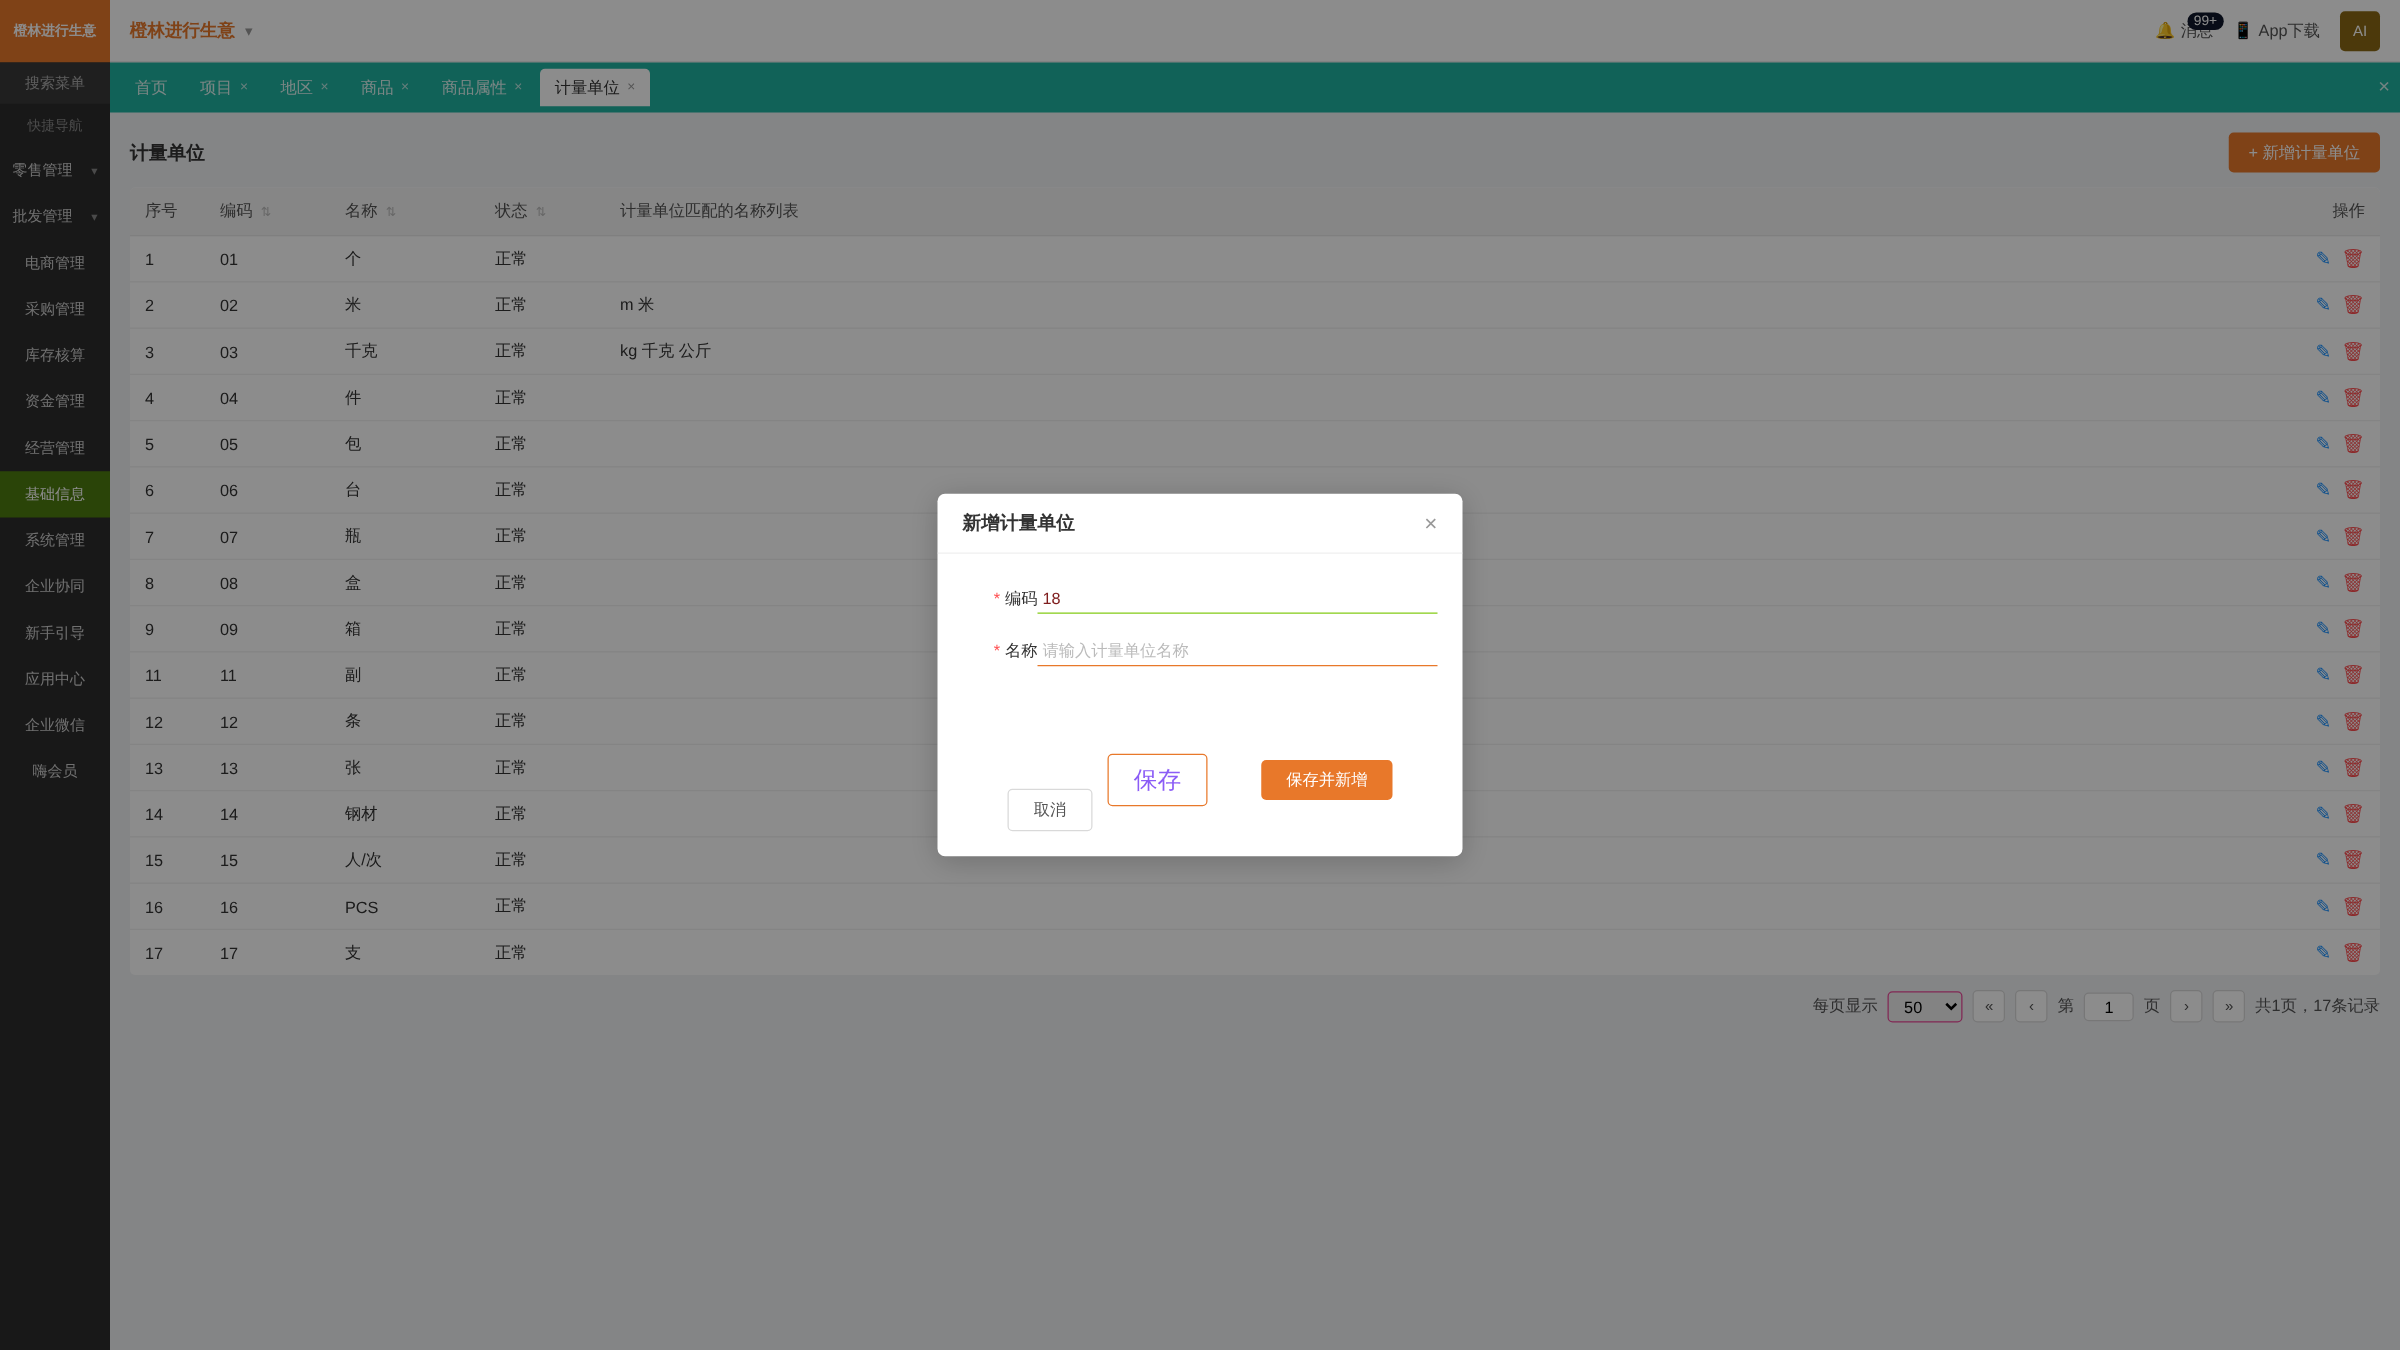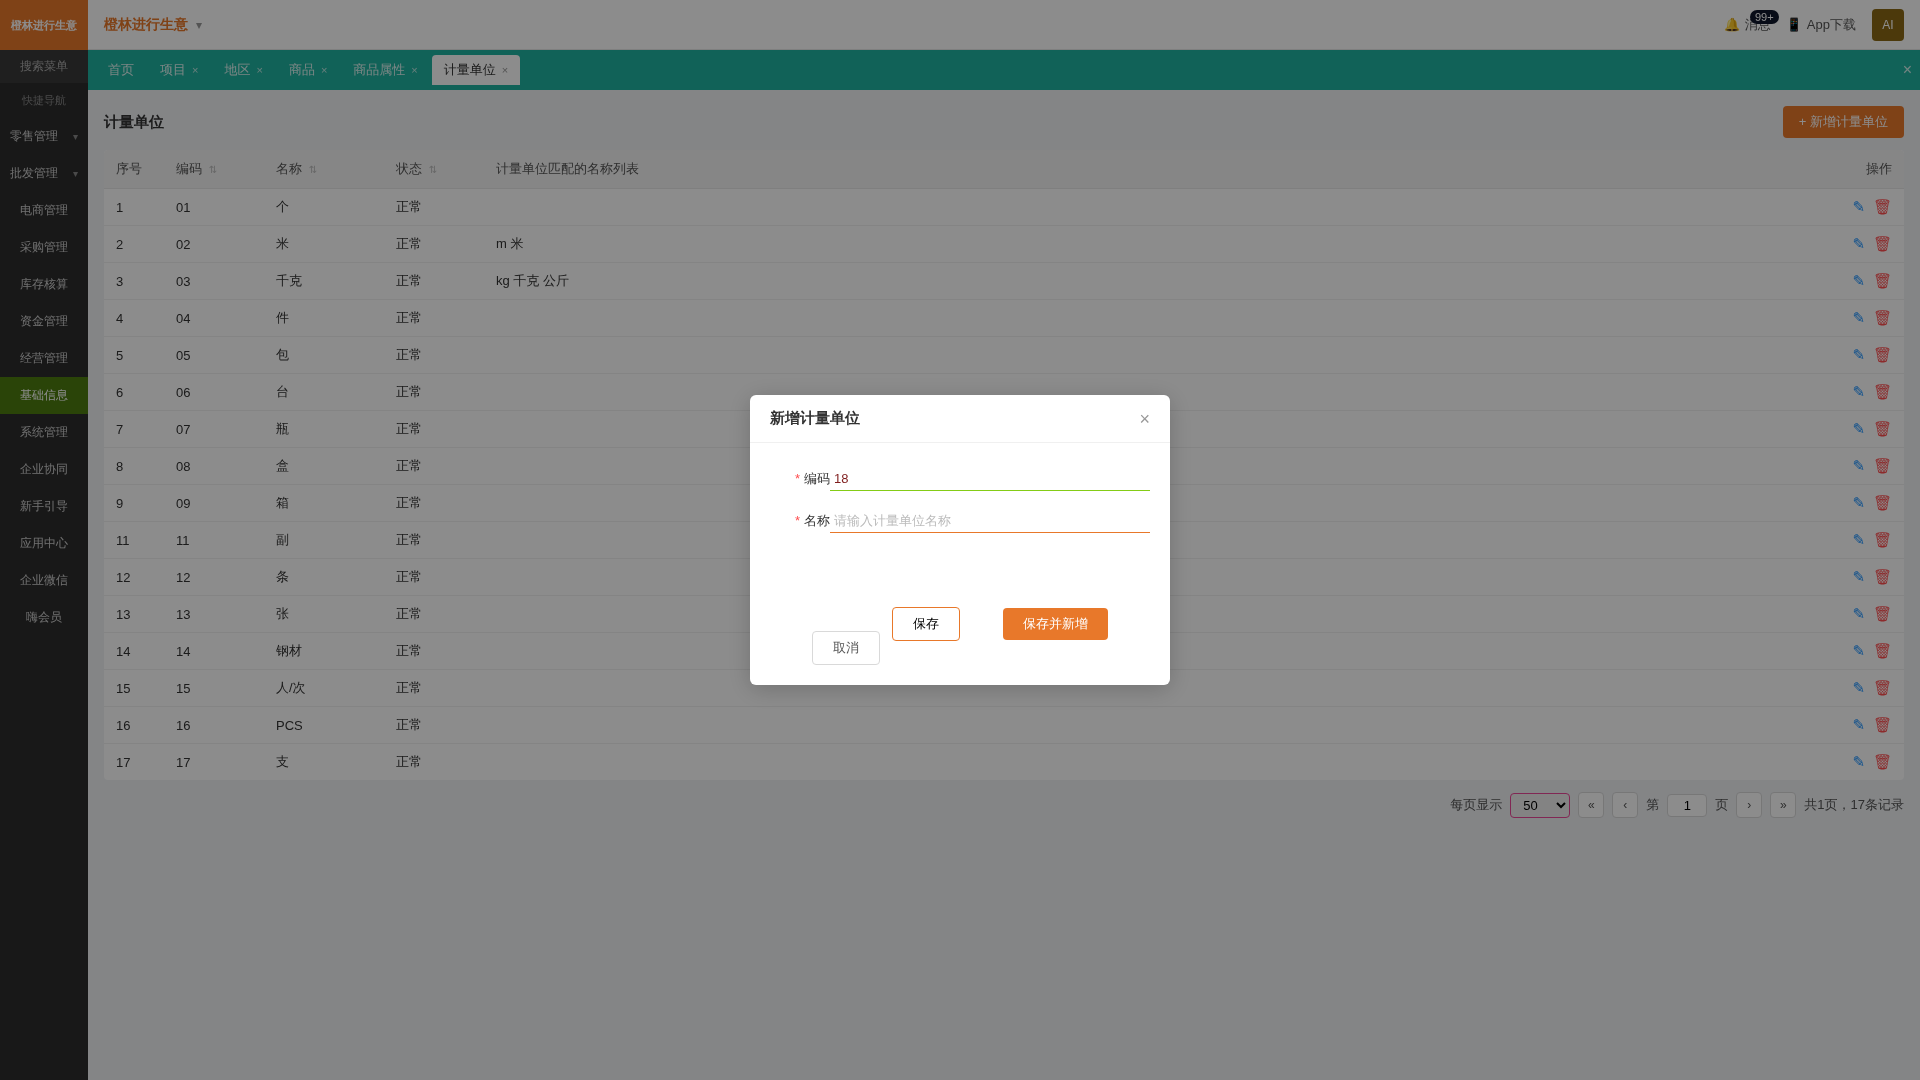--- a/index.html
+++ b/index.html
@@ -298,25 +298,25 @@
       color: #555;
       padding: 7px 20px;
       border-radius: 4px;
       cursor: pointer;
       font-size: 13px;
       margin-top: 48px;
     }
     .btn-save {
       border: 1px solid #e8782a;
       background: #fff;
-      color: #000000;
+      color: #8b5cf6;
       padding: 7px 20px;
       border-radius: 4px;
       cursor: pointer;
-      font-size: 13px;
+      font-size: 19px;
     }
     .btn-save-new {
       background: #e8782a;
       color: #fff;
       border: none;
       padding: 7px 20px;
       border-radius: 4px;
       cursor: pointer;
       font-size: 13px;
       margin-left: 31px;

